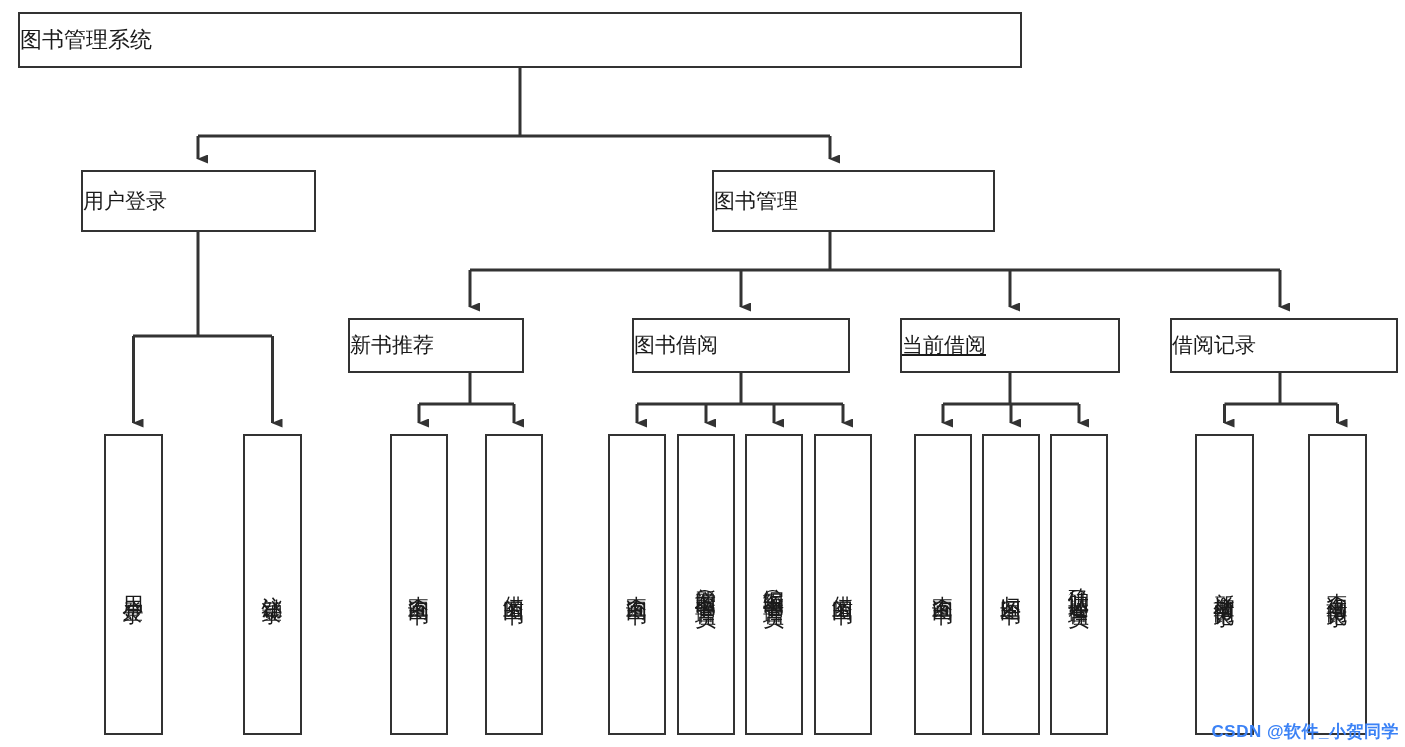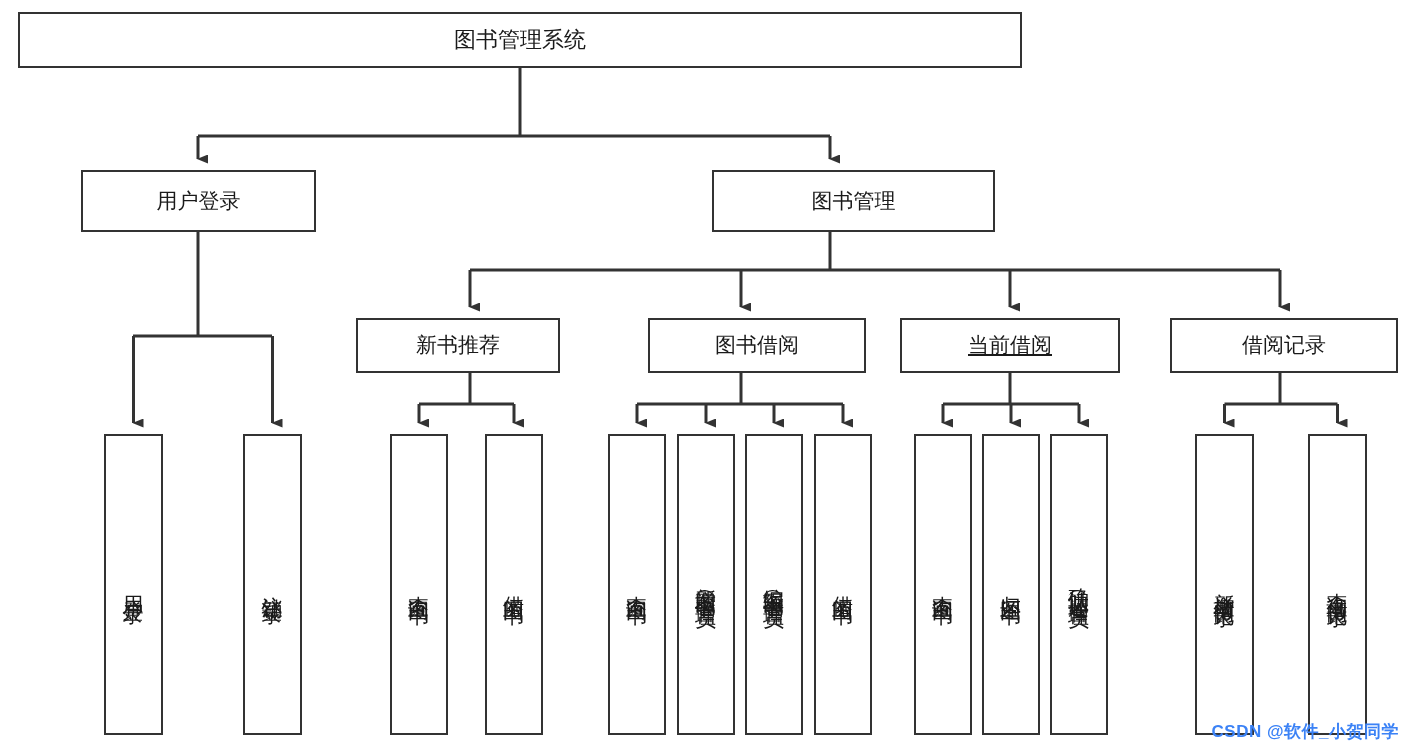--- a/index.html
+++ b/index.html
@@ -10,21 +10,20 @@
   }
   #canvas{position:relative;width:1405px;height:747px;background:#fff;}
   svg.wires{position:absolute;left:0;top:0;width:1405px;height:747px;pointer-events:none;}
   .node{
     position:absolute;
     box-sizing:border-box;
     background:#ffffff;
     border:2px solid #333333;
     display:flex;
     align-items:center;
-    justify-content:center;
     overflow:hidden;
   }
   .node .lbl{
     display:block;
     text-align:center;
     line-height:1.18;
     color:#1a1a1a;
     white-space:nowrap;
   }
   .node.horiz .lbl{font-size:21px;}
@@ -107,24 +106,24 @@
     <span class="lbl">图书管理系统</span>
   </div>
 
   <div class="node horiz" id="n-l2-0" style="left: 81px; top: 170px; width: 235px; height: 62px;">
     <span class="lbl">用户登录</span>
   </div>
   <div class="node horiz" id="n-l2-1" style="left: 712px; top: 170px; width: 283px; height: 62px;">
     <span class="lbl">图书管理</span>
   </div>
 
-  <div class="node horiz" id="n-l3-0" style="left: 356px; top: 318px; width: 204px; height: 55px;">
+  <div class="node horiz" id="n-l3-0" style="left: 348px; top: 318px; width: 176px; height: 55px;">
     <span class="lbl">新书推荐</span>
   </div>
-  <div class="node horiz" id="n-l3-1" style="left: 632px; top: 318px; width: 218px; height: 55px; margin-left: 16px;">
+  <div class="node horiz" id="n-l3-1" style="left: 632px; top: 318px; width: 218px; height: 55px;">
     <span class="lbl">图书借阅</span>
   </div>
   <div class="node horiz" id="n-l3-2" style="left: 900px; top: 318px; width: 220px; height: 55px; text-decoration: underline;">
     <span class="lbl">当前借阅</span>
   </div>
   <div class="node horiz" id="n-l3-3" style="left: 1170px; top: 318px; width: 228px; height: 55px;">
     <span class="lbl">借阅记录</span>
   </div>
 
   <div class="node vert" id="n-lf-0" style="left: 104px; top: 434px; width: 59px; height: 301px;">

